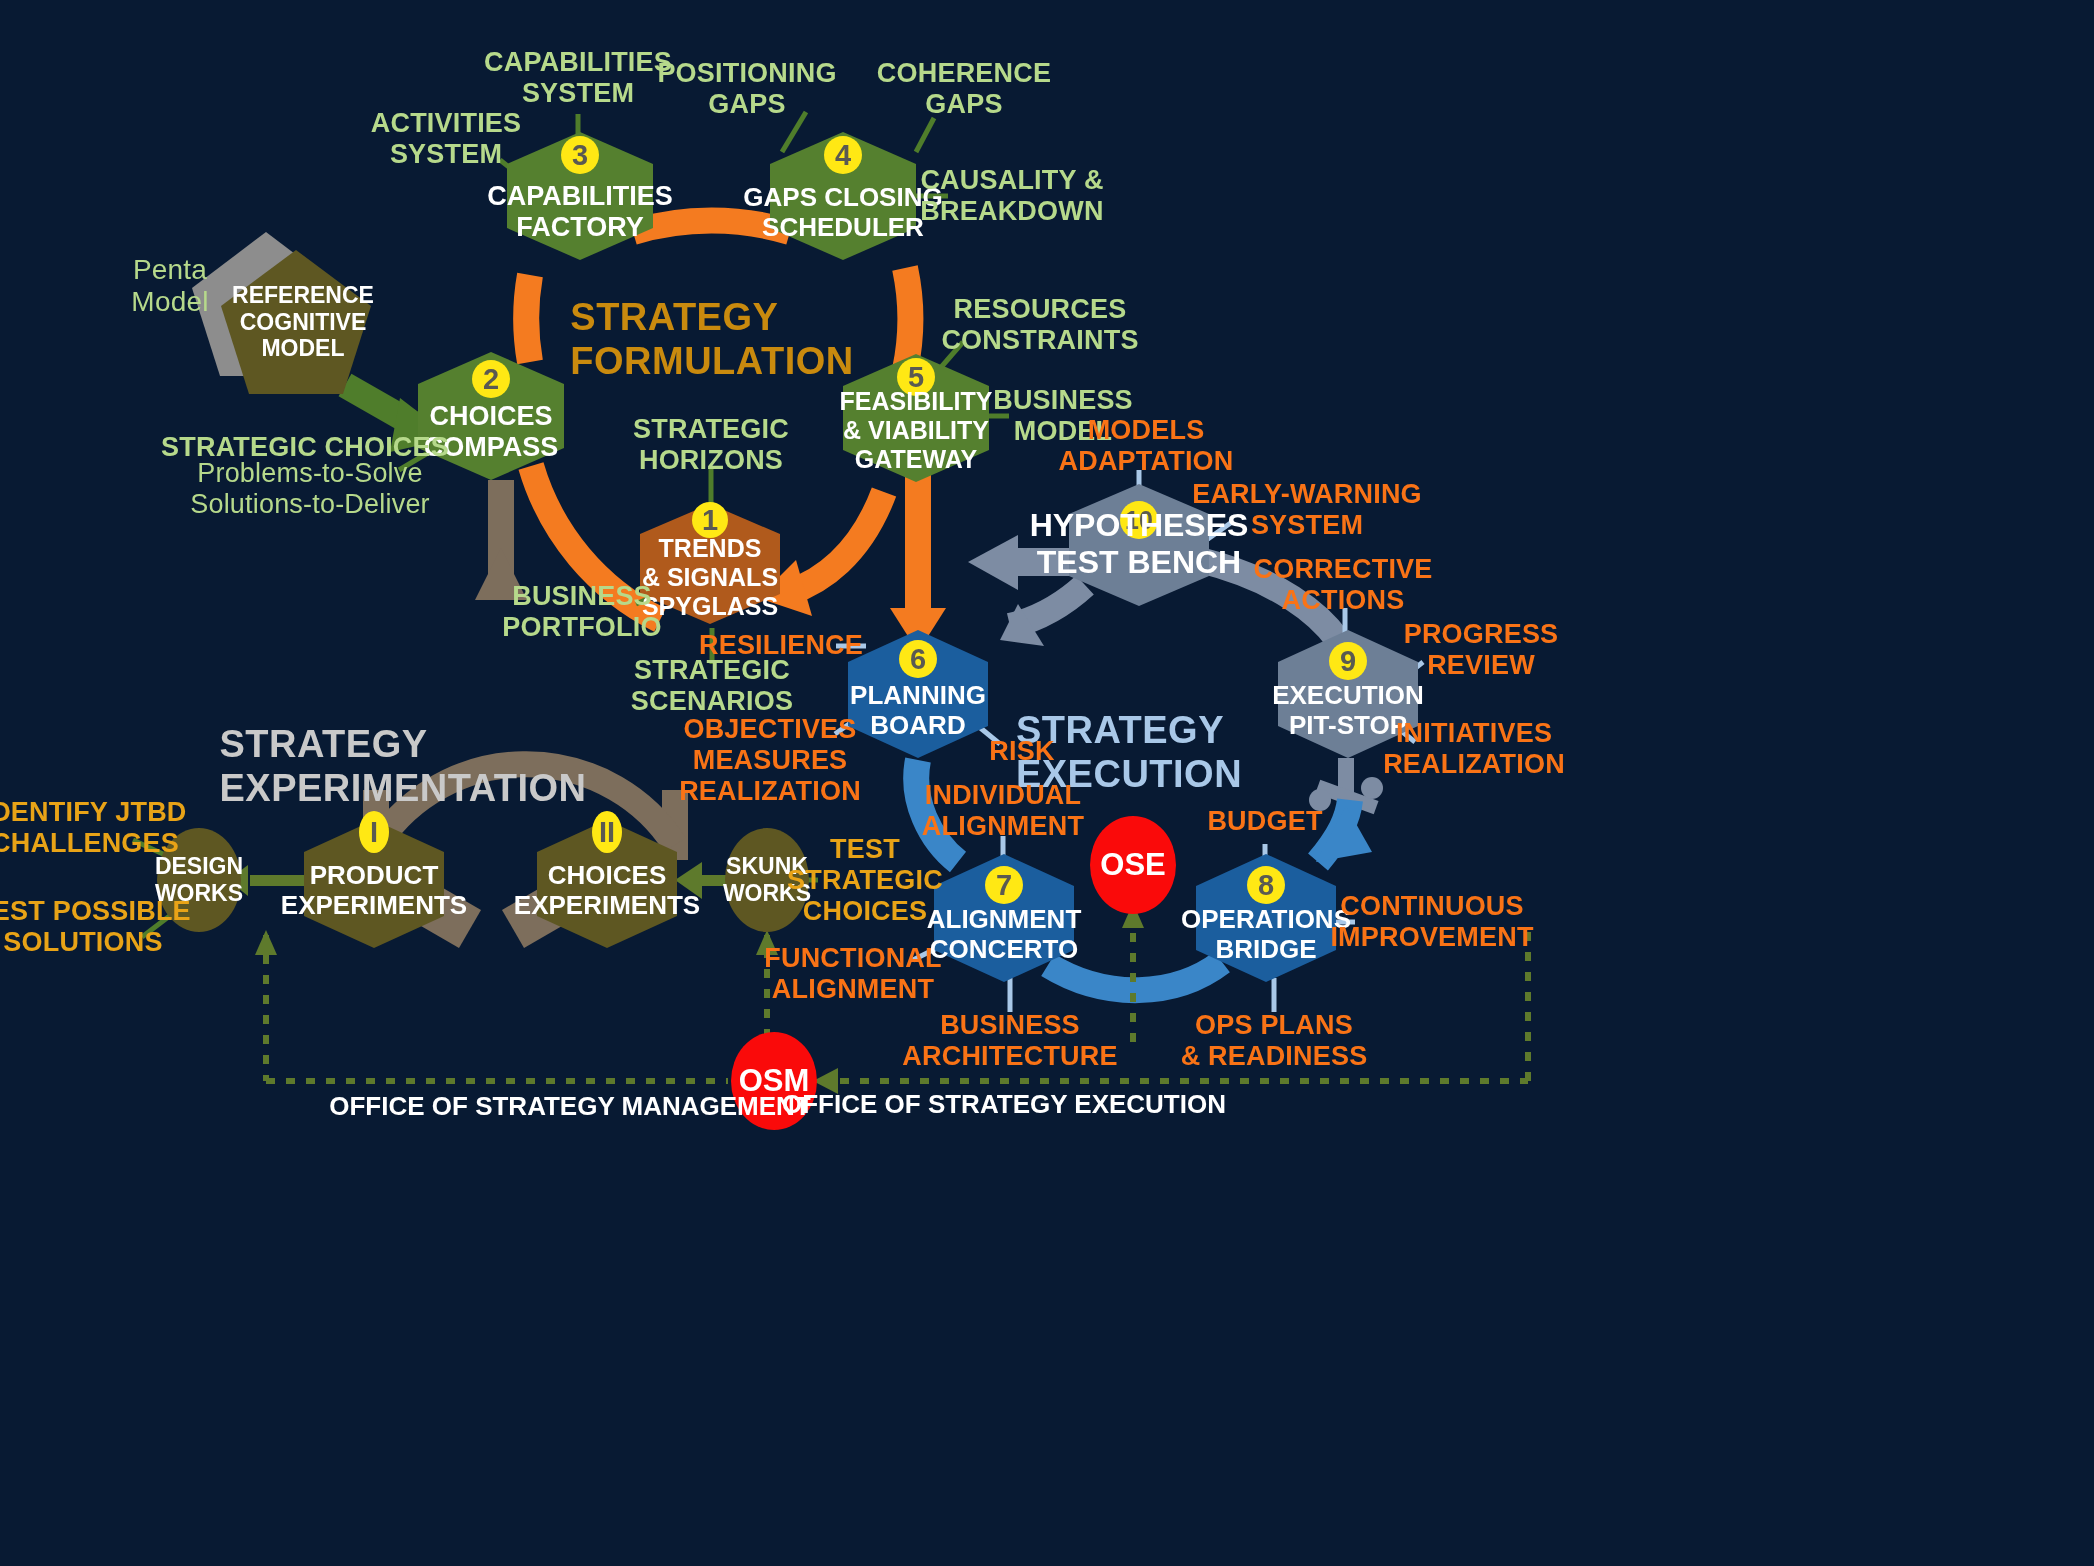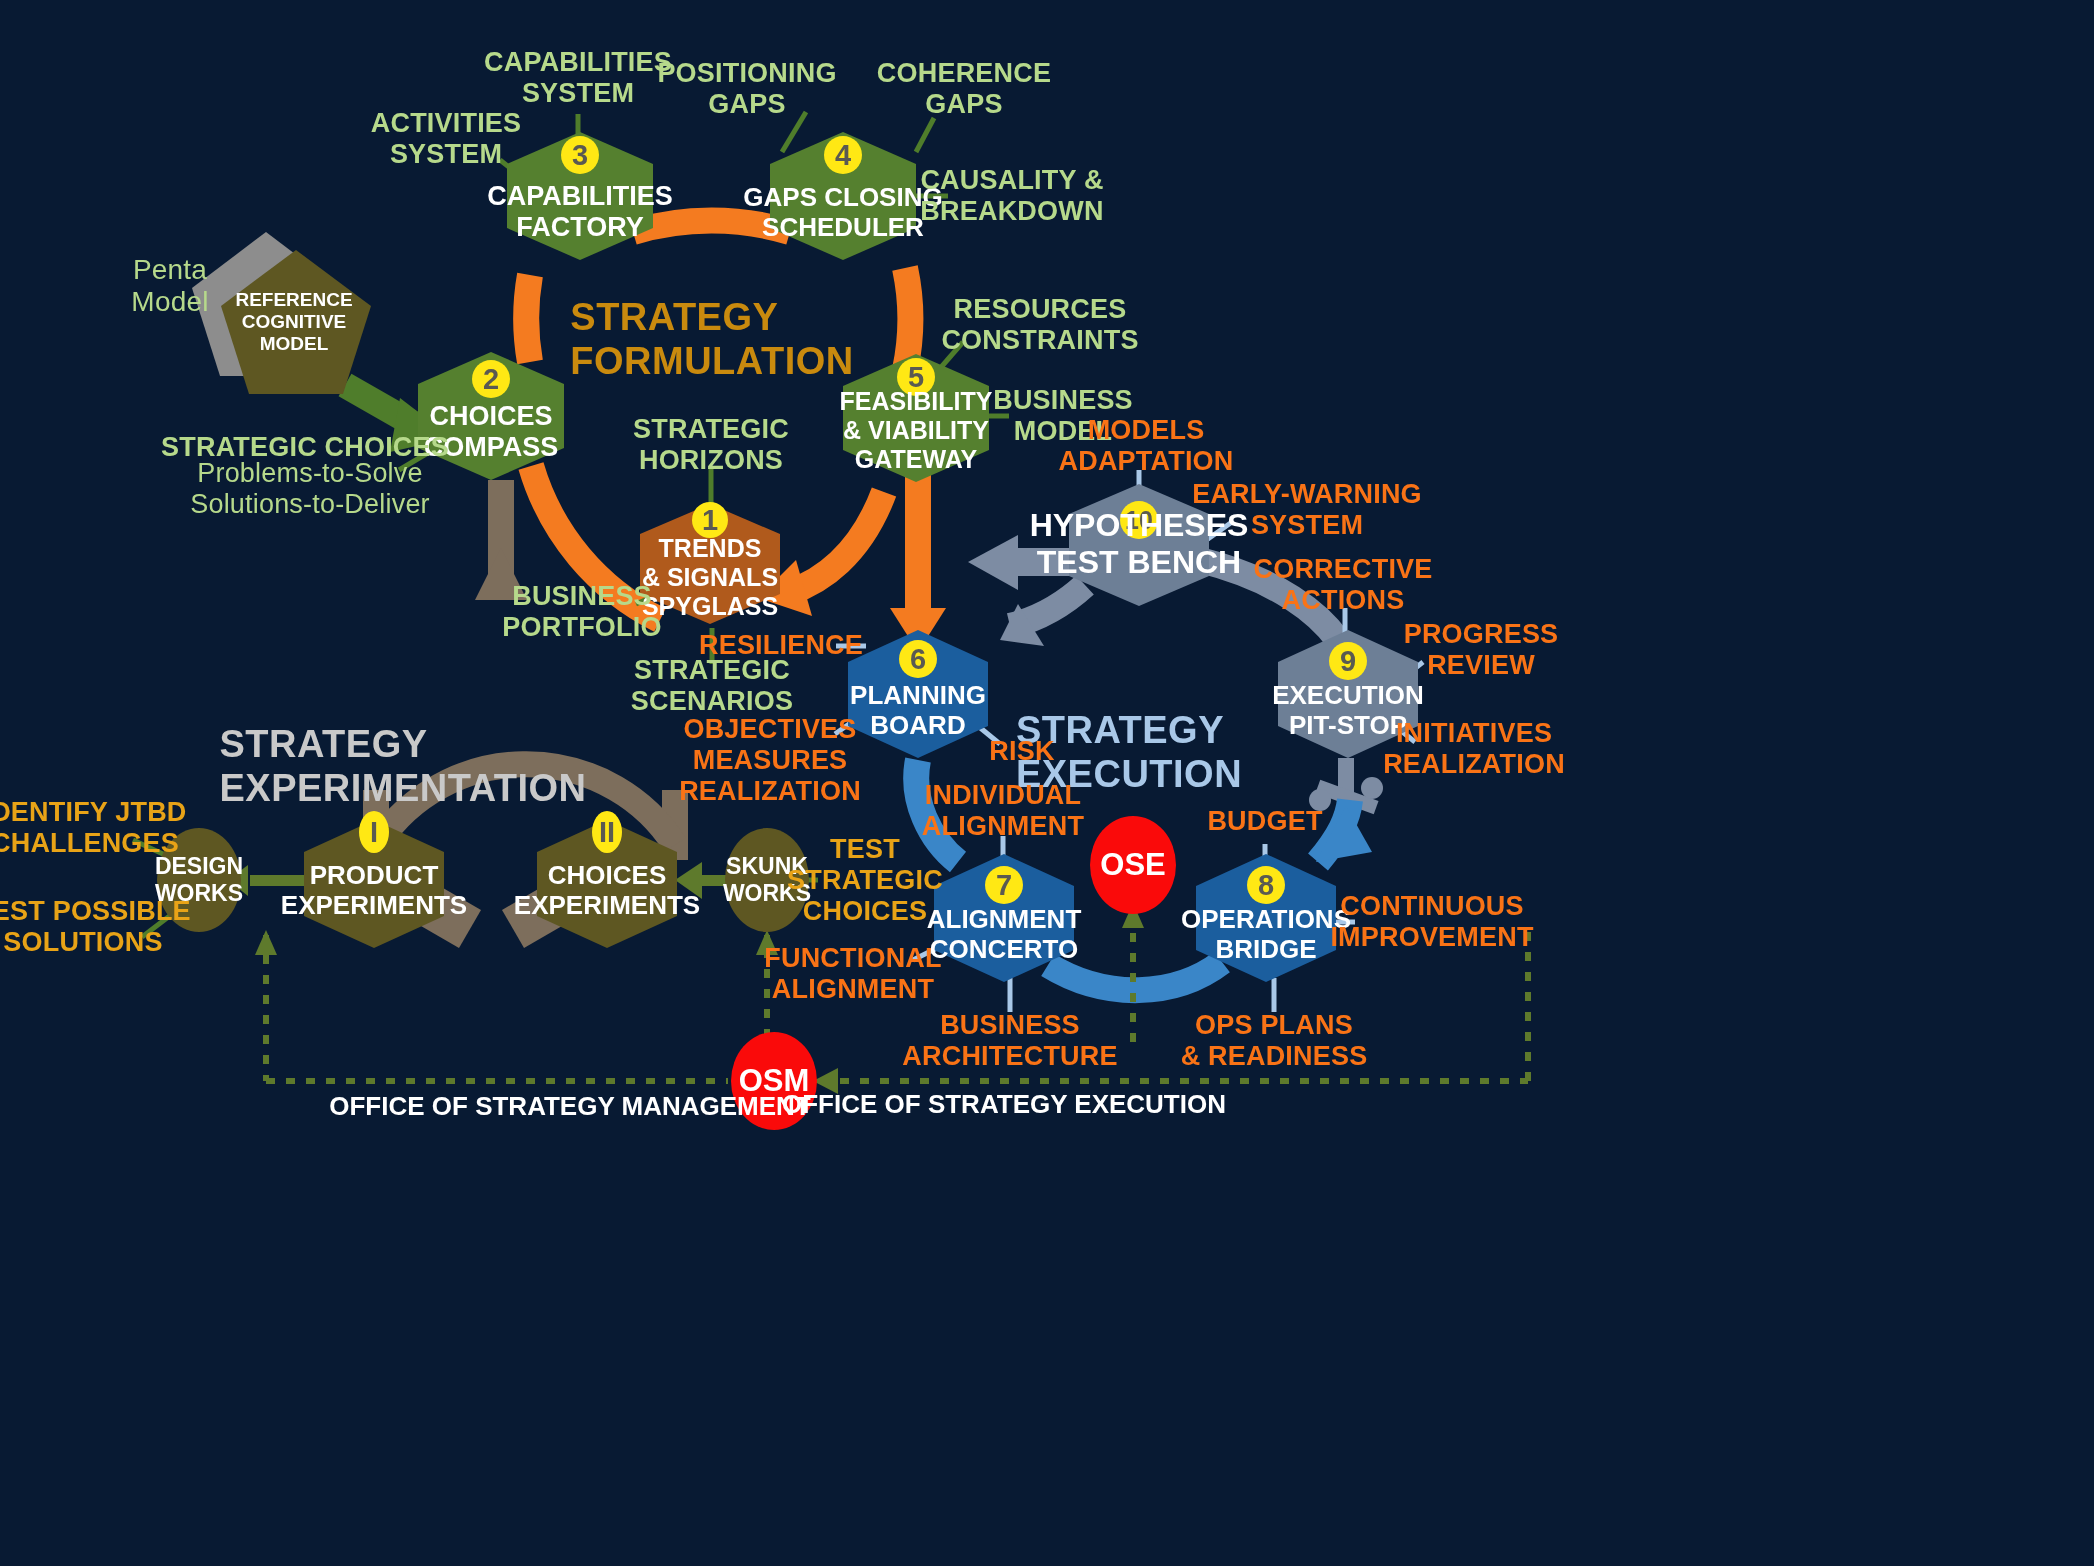--- a/index.html
+++ b/index.html
@@ -216,21 +216,21 @@
   <div class="node-txt" style="left:843px;top:212px;font-size:26px">GAPS CLOSING
 SCHEDULER</div>
   <div class="node-txt" style="left:491px;top:432px;font-size:27px">CHOICES
 COMPASS</div>
   <div class="node-txt" style="left:916px;top:430px;font-size:25px">FEASIBILITY
 &amp; VIABILITY
 GATEWAY</div>
   <div class="node-txt" style="left:710px;top:577px;font-size:25px">TRENDS
 &amp; SIGNALS
 SPYGLASS</div>
-  <div class="node-txt" style="left:294px;top:322px;font-size:19px">REFERENCE
+  <div class="node-txt" style="left:303px;top:322px;font-size:23px">REFERENCE
 COGNITIVE
 MODEL</div>
   <div class="node-txt" style="left:1139px;top:544px;font-size:32px">HYPOTHESES
 TEST BENCH</div>
   <div class="node-txt" style="left:918px;top:710px;font-size:26px">PLANNING
 BOARD</div>
   <div class="node-txt" style="left:1348px;top:710px;font-size:26px">EXECUTION
 PIT-STOP</div>
   <div class="node-txt" style="left:1004px;top:934px;font-size:26px">ALIGNMENT
 CONCERTO</div>

